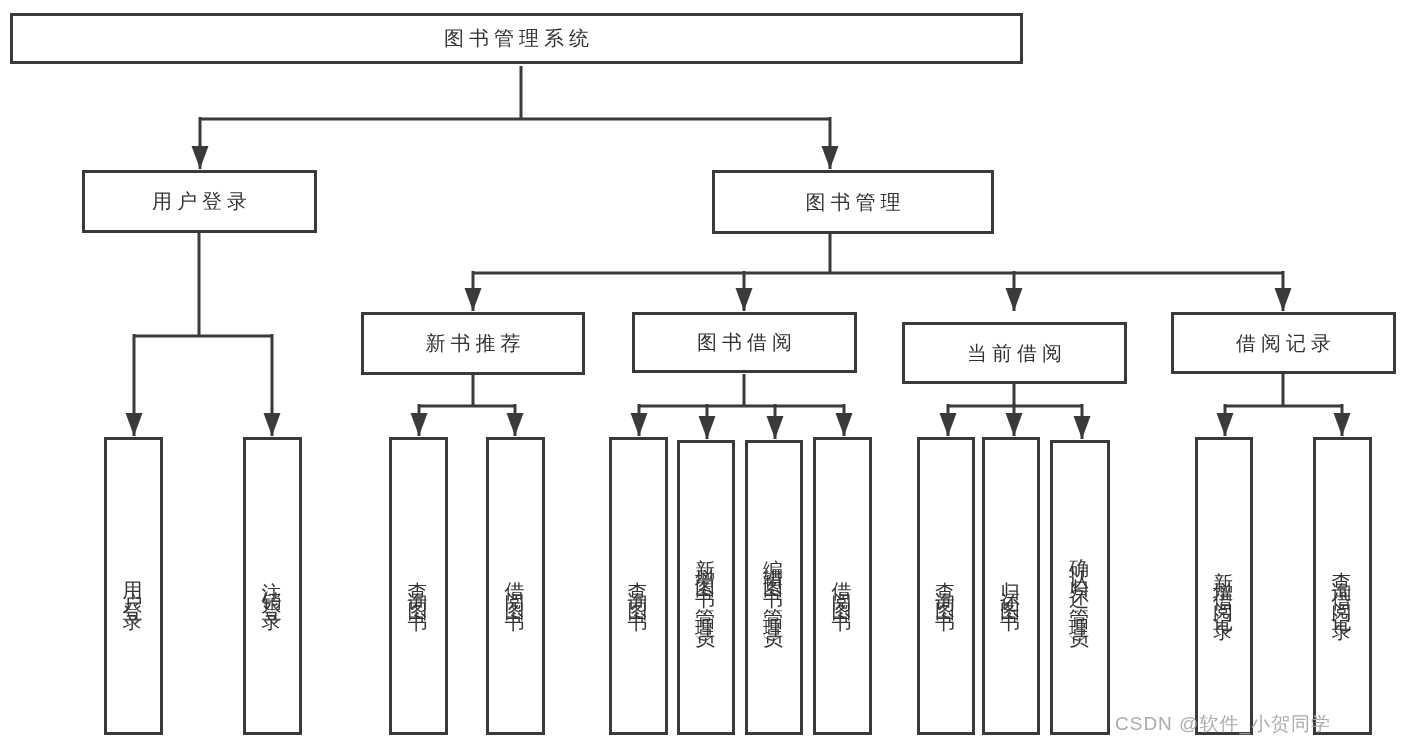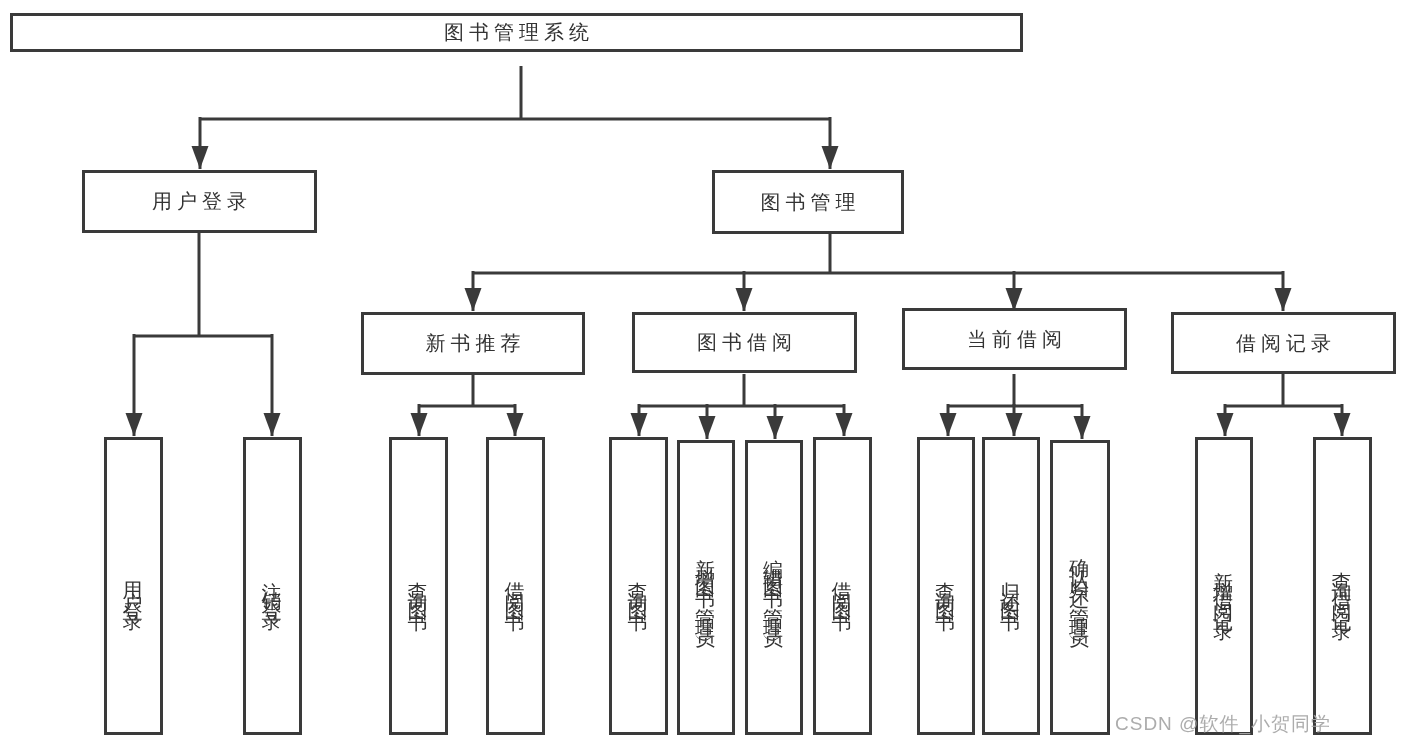--- a/index.html
+++ b/index.html
@@ -87,38 +87,38 @@
       <line x1="948" y1="404" x2="948" y2="436" marker-end="url(#arrow)"></line>
       <line x1="1014" y1="404" x2="1014" y2="436" marker-end="url(#arrow)"></line>
       <line x1="1082" y1="404" x2="1082" y2="439" marker-end="url(#arrow)"></line>
 
       <path d="M1283 374 V406 M1225 406 H1342"></path>
       <line x1="1225" y1="404" x2="1225" y2="436" marker-end="url(#arrow)"></line>
       <line x1="1342" y1="404" x2="1342" y2="436" marker-end="url(#arrow)"></line>
     </g>
   </svg>
 
-  <div class="box h" style="left:10px;top:13px;width:1013px;height:39px;">
+  <div class="box h" style="left:10px;top:13px;width:1013px;height:51px;">
     <span>图书管理系统</span>
   </div>
 
   <div class="box h" style="left:82px;top:170px;width:235px;height:63px;">
     <span>用户登录</span>
   </div>
-  <div class="box h" style="left:712px;top:170px;width:192px;height:64px;text-align:right;">
+  <div class="box h" style="left:712px;top:170px;width:282px;height:64px;text-align:right;">
     <span>图书管理</span>
   </div>
 
   <div class="box h" style="left:361px;top:312px;width:224px;height:63px;text-align:center;">
     <span>新书推荐</span>
   </div>
   <div class="box h" style="left:632px;top:312px;width:225px;height:61px;">
     <span>图书借阅</span>
   </div>
-  <div class="box h" style="left:902px;top:308px;width:225px;height:62px;">
+  <div class="box h" style="left:902px;top:322px;width:225px;height:62px;">
     <span>当前借阅</span>
   </div>
   <div class="box h" style="left:1171px;top:312px;width:225px;height:62px;">
     <span>借阅记录</span>
   </div>
 
   <div class="box v" style="left:104px;top:437px;width:59px;height:298px;">
     <span>用户登录</span>
   </div>
   <div class="box v" style="left:243px;top:437px;width:59px;height:298px;">

